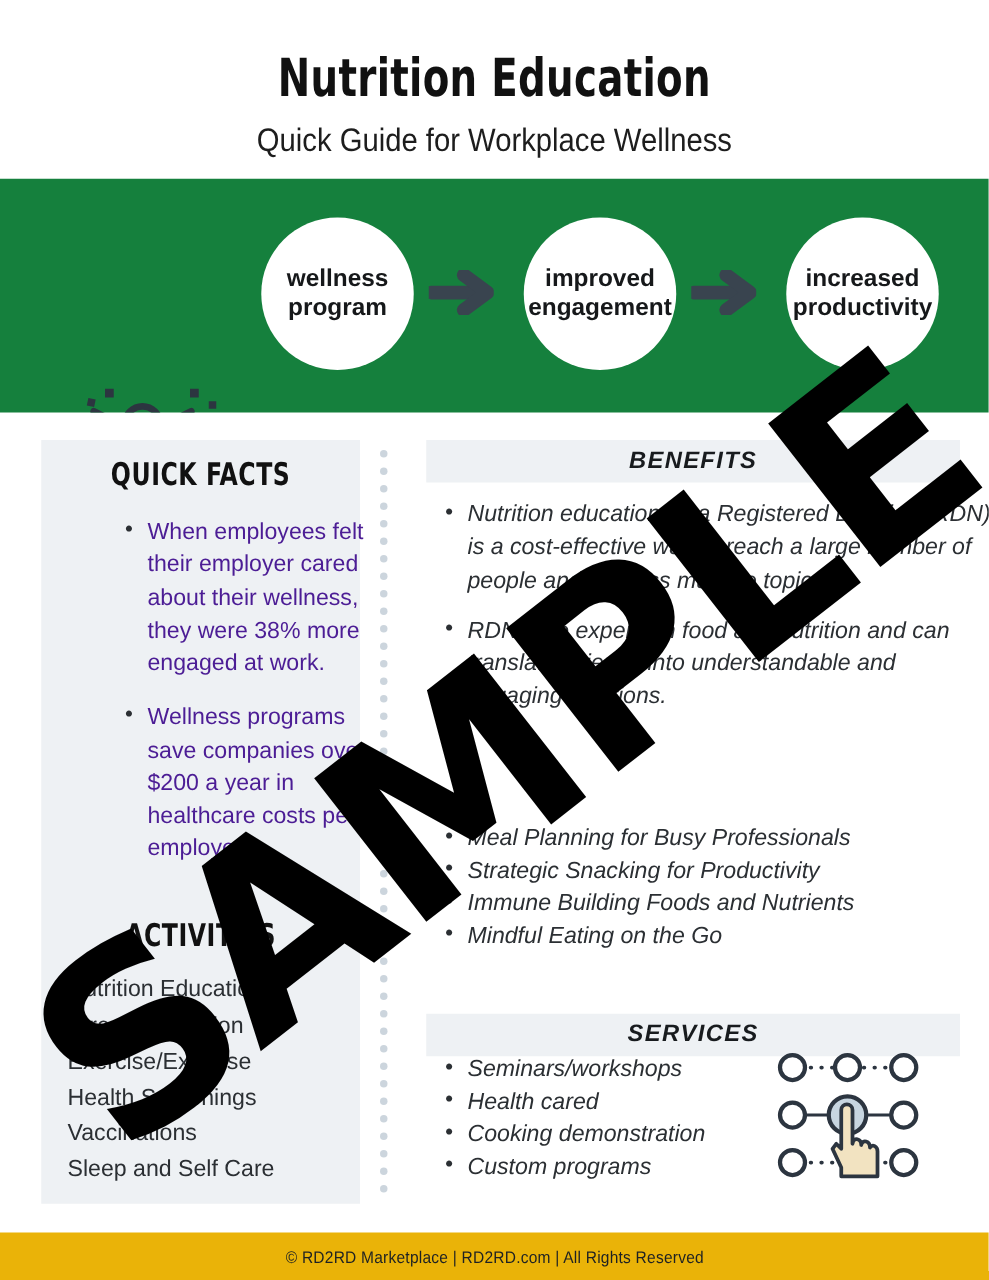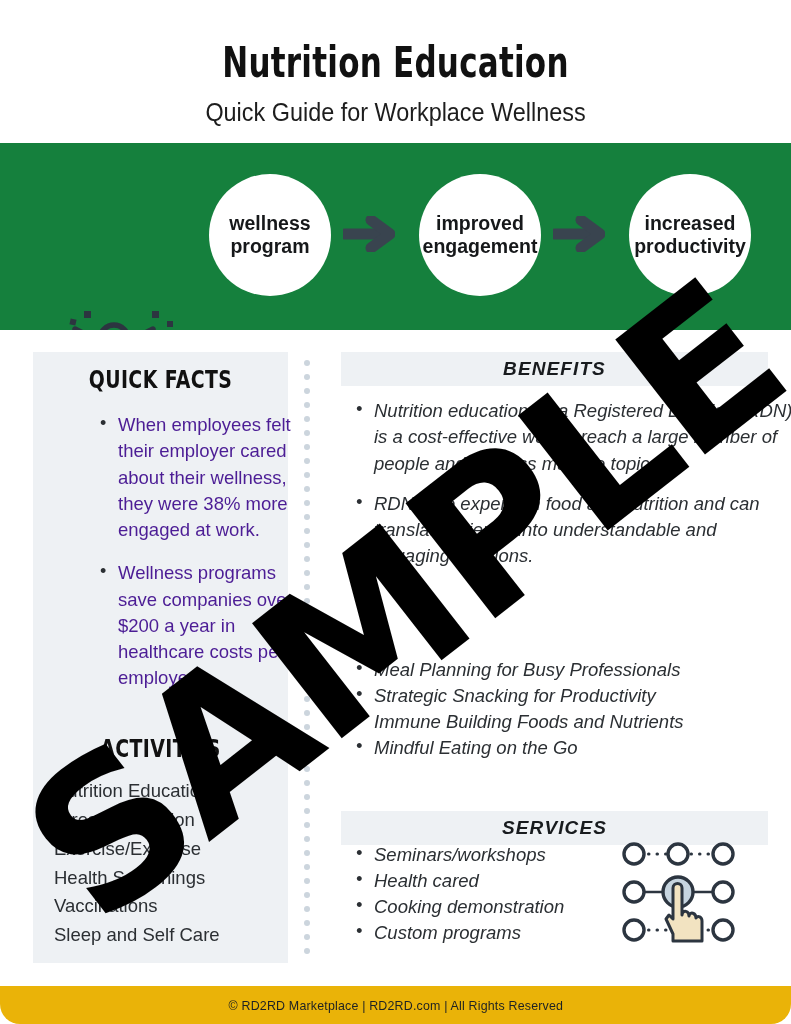--- a/index.html
+++ b/index.html
@@ -14,21 +14,20 @@
     overflow: hidden;
     position: relative;
   }
 
   #page {
     position: relative;
     width: 791px;
     height: 1024px;
     overflow: hidden;
     background: #ffffff;
-    border-radius: 20px;
   }
 
   
   #header {
     position: absolute;
     left: 0; top: 0;
     width: 791px;
     height: 143px;
     background: #ffffff;
     text-align: center;

